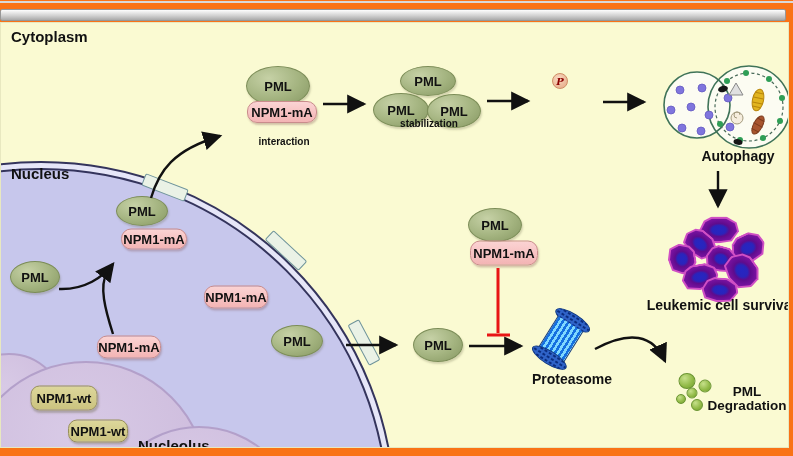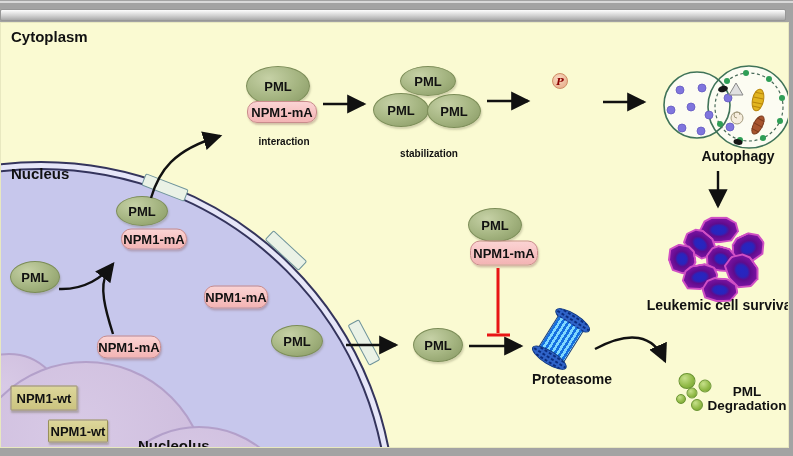--- a/index.html
+++ b/index.html
@@ -1,17 +1,17 @@
 <!DOCTYPE html>
 <html><head>
 <meta charset="utf-8">
 <style>
   * { margin:0; padding:0; box-sizing:border-box; }
   html,body { width:793px; height:456px; background:#ffffff; font-family:"Liberation Sans", sans-serif; overflow:hidden; }
-  #page { position:relative; width:793px; height:456px; background:#a3a3a3; }
+  #page { position:relative; width:793px; height:456px; background:#f97316; }
 
   #topline { position:absolute; left:0; top:1px; width:793px; height:2px; background:#d9d9d9; }
   #scrollbar { position:absolute; left:0; top:9px; width:786px; height:12px;
     background:linear-gradient(#fdfdfd, #d2d2d2 55%, #a9a9a9);
     border:1px solid #979797; border-radius:2px; }
 
   #diagram { position:absolute; left:0; top:22px; width:789px; height:426px;
     background:#fafad2; overflow:hidden; border:1px solid #e8e8c0; }
 
   
@@ -32,24 +32,24 @@
 
   
   .pml { position:absolute; transform:translate(-50%,-50%); border-radius:50%;
     background:radial-gradient(ellipse at 35% 30%, #c6d1a6 0%, #a3b37f 55%, #869762 100%);
     border:1px solid #7c8d58; display:flex; align-items:center; justify-content:center;
     font-weight:bold; font-size:13px; color:#111; box-shadow:1px 2px 2px rgba(90,90,60,.25); }
   .npm1ma { position:absolute; transform:translate(-50%,-50%); border-radius:10px;
     background:linear-gradient(#fbd3d3, #f3b4b4); border:1px solid #c98c8c;
     display:flex; align-items:center; justify-content:center;
     font-weight:bold; font-size:13px; color:#111; box-shadow:1px 2px 2px rgba(120,70,70,.3); }
-  .npm1wt { position:absolute; transform:translate(-50%,-50%); border-radius:1px;
+  .npm1wt { position:absolute; transform:translate(-50%,-50%); border-radius:9px;
     background:linear-gradient(#ddd79b, #cbc37f); border:1px solid #98905a;
     display:flex; align-items:center; justify-content:center;
-    font-weight:bold; font-size:13px; color:#111; box-shadow:1px 2px 2px rgba(80,80,40,.3); }
+    font-weight:bold; font-size:13px; color:#111; box-shadow:1px 2px 2px rgba(80,80,40,.3);margin-left:20px; }
   #akt { position:absolute; transform:translate(-50%,-50%); width:54px; height:36px; border-radius:50%;
     background:radial-gradient(ellipse at 40% 35%, #b2f7b7 0%, #8fe896 60%, #6fd87e 100%);
     border:1px solid #62c472; display:flex; align-items:center; justify-content:center;
     font-weight:bold; font-size:15px; color:#111; box-shadow:1px 2px 2px rgba(60,120,60,.25); }
   #p-circle { position:absolute; transform:translate(-50%,-50%); width:16px; height:16px; border-radius:50%;
     background:radial-gradient(circle at 38% 30%, #f8d8bf, #eab globalThis 0%, #e8af8d 80%);
     background:radial-gradient(circle at 38% 30%, #f8d8bf 0%, #e8af8d 85%);
     border:1px solid #cf8d66; display:flex; align-items:center; justify-content:center;
     font-family:"DejaVu Serif", serif; font-style:italic; font-weight:bold; font-size:10px; color:#8b0000; }
 
@@ -113,21 +113,21 @@
     <div class="npm1ma" style="left:128px; top:324px; width:64px; height:23px;">NPM1-mA</div>
     <div class="pml" style="left:296px; top:318px; width:52px; height:32px;">PML</div>
 
     <div class="pml" style="left:277px; top:63px; width:64px; height:40px;">PML</div>
     <div class="npm1ma" style="left:281px; top:89px; width:70px; height:22px;">NPM1-mA</div>
     <div class="step-caption" style="left:283px; top:118px;">interaction</div>
 
     <div class="pml" style="left:427px; top:58px; width:56px; height:30px;">PML</div>
     <div class="pml" style="left:400px; top:87px; width:56px; height:34px;">PML</div>
     <div class="pml" style="left:453px; top:88px; width:54px; height:34px;">PML</div>
-    <div class="step-caption" style="left:428px; top:130px;">stabilization</div>
+    <div class="step-caption" style="left:428px; top:100px;">stabilization</div>
 
     <div id="p-circle" style="left:559px; top:58px;">P</div>
 
     <div class="pml" style="left:494px; top:202px; width:54px; height:34px;">PML</div>
     <div class="npm1ma" style="left:503px; top:230px; width:68px; height:25px;">NPM1-mA</div>
 
     <div class="pml" style="left:437px; top:322px; width:50px; height:34px;">PML</div>
 
     <div id="proteasome">
       <div class="pcap" style="top:-1px;"></div>

